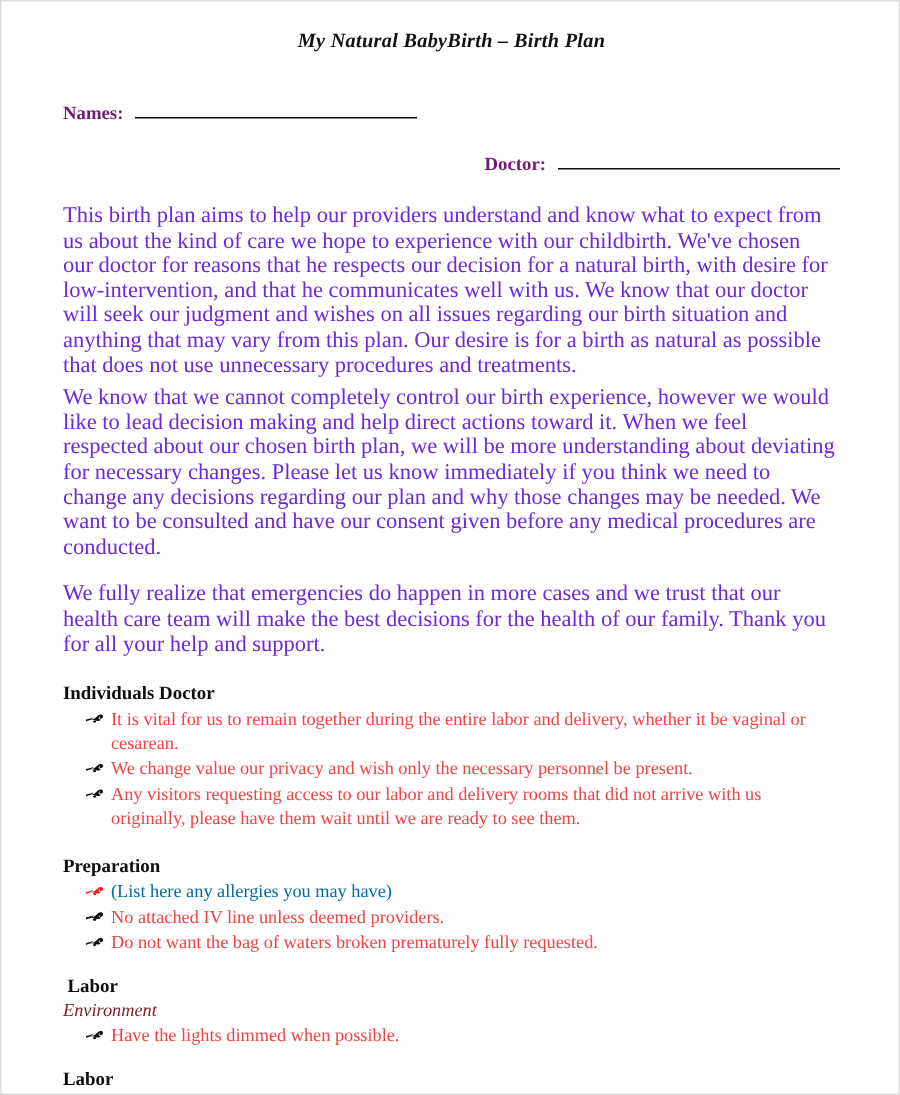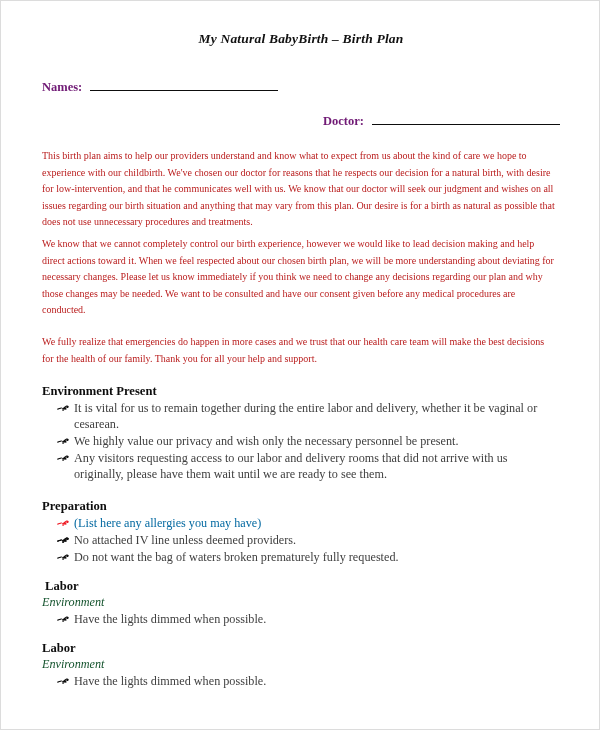--- a/index.html
+++ b/index.html
@@ -21,21 +21,21 @@
   }
   .sheet {
     position: absolute;
     left: 41px;
     top: 0;
     width: 518px;
     height: 100%;
   }
   .doc-title {
     margin: 0;
-    padding-top: 30px;
+    padding-top: 18px;
     text-align: center;
     font-size: 13.5px;
     font-weight: bold;
     font-style: italic;
     letter-spacing: 0.2px;
     color: #111111;
   }
   .field-row {
     display: flex;
     align-items: baseline;
@@ -53,23 +53,23 @@
   .field-line {
     display: inline-block;
     margin-left: 8px;
     width: 188px;
     border-bottom: 1.4px solid #0d0d0d;
     height: 11px;
   }
   p.body-para {
     margin: 0;
     padding: 0;
-    font-size: 10px;
+    font-size: 15px;
     line-height: 16.6px;
-    color: #b91c1c;
+    color: #6d28d9;
     text-align: left;
     width: 515px;
   }
   p.body-para.p1 { margin-top: 19px; }
   p.body-para.p2 { margin-top: 5px; }
   p.body-para.p3 { margin-top: 15px; }
   .section {
     margin-top: 16px;
   }
   .section.tight { margin-top: 13px; }
@@ -78,34 +78,34 @@
     font-size: 12.6px;
     font-weight: bold;
     color: #0d0d0d;
     line-height: 16px;
   }
   h2.section-head.indented { margin-left: 3px; }
   .sub-head {
     margin: 0 0 1px 0;
     font-size: 12.2px;
     font-style: italic;
-    color: #14532d;
+    color: #7f1d1d;
     line-height: 15px;
   }
   ul.bullets {
     list-style: none;
     margin: 0;
     padding: 0 0 0 15px;
   }
   ul.bullets li {
     position: relative;
     padding-left: 17px;
     font-size: 12.2px;
     line-height: 16.2px;
-    color: #404040;
+    color: #ef4444;
     margin: 0 0 0.5px 0;
     width: 497px;
     box-sizing: border-box;
   }
   ul.bullets li .leaf-bullet {
     position: absolute;
     left: 0;
     top: 3px;
     width: 12px;
     height: 10px;
@@ -138,34 +138,34 @@
     </div>
 
     <p class="body-para p1">This birth plan aims to help our providers understand and know what to expect from us about the kind of care we hope to experience with our childbirth.  We've chosen our doctor for reasons that he respects our decision for a natural birth, with desire for low-intervention, and that he communicates well with us.  We know that our doctor will seek our judgment and wishes on all issues regarding our birth situation and anything that may vary from this plan.  Our desire is for a birth as natural as possible that does not use unnecessary procedures and treatments.</p>
 
     <p class="body-para p2">We know that we cannot completely control our birth experience, however we would like to lead decision making and help direct actions toward it.  When we feel respected about our chosen birth plan, we will be more understanding about deviating for necessary changes.  Please let us know immediately if you think we need to change any decisions regarding our plan and why those changes may be needed.  We want to be consulted and have our consent given before any medical procedures are conducted.</p>
 
     <p class="body-para p3">We fully realize that emergencies do happen in more cases and we trust that our health care team will make the best decisions for the health of our family.  Thank you for all your help and support.</p>
 
     <div id="sections-host">
         <div class="section">
-          <h2 class="section-head">Environment Present</h2>
+          <h2 class="section-head">Individuals Doctor</h2>
           <ul class="bullets">
             <li class=""><span class="leaf-bullet">
                 <svg viewBox="0 0 24 16" width="12" height="10" aria-hidden="true">
                   <path d="M1 9.2 C5 8.2 8 7.4 11 6.6 C9.6 7.9 8.3 8.7 7 9.2 C9.5 9.4 11.6 8.6 13.4 7.1 C14.9 5.8 16.2 4.2 18 3.3 C20 2.3 22.4 2.7 23.2 4.4 C23.9 5.9 23 7.6 21.4 8.1 C20.2 8.5 19 8.0 18.6 7.0 C18.3 6.2 18.7 5.3 19.5 5.1 C18.4 5.0 17.5 5.9 17.5 7.0 C17.5 8.6 19.0 9.7 20.6 9.5 C18.9 11.0 16.6 11.6 14.4 11.1 C12.6 10.7 11.0 9.7 9.2 9.6 C7.0 9.5 4.4 10.2 1.6 11.6 C1.0 11.9 0.4 11.5 0.5 10.9 C0.55 10.2 0.8 9.5 1 9.2 Z" fill="#0d0d0d"></path>
                   <ellipse cx="12.2" cy="12.1" rx="2.2" ry="1.5" fill="#0d0d0d"></ellipse>
                 </svg>
               </span><span>It is vital for us to remain together during the entire labor and delivery, whether it be vaginal or cesarean.</span></li>
             <li class=""><span class="leaf-bullet">
                 <svg viewBox="0 0 24 16" width="12" height="10" aria-hidden="true">
                   <path d="M1 9.2 C5 8.2 8 7.4 11 6.6 C9.6 7.9 8.3 8.7 7 9.2 C9.5 9.4 11.6 8.6 13.4 7.1 C14.9 5.8 16.2 4.2 18 3.3 C20 2.3 22.4 2.7 23.2 4.4 C23.9 5.9 23 7.6 21.4 8.1 C20.2 8.5 19 8.0 18.6 7.0 C18.3 6.2 18.7 5.3 19.5 5.1 C18.4 5.0 17.5 5.9 17.5 7.0 C17.5 8.6 19.0 9.7 20.6 9.5 C18.9 11.0 16.6 11.6 14.4 11.1 C12.6 10.7 11.0 9.7 9.2 9.6 C7.0 9.5 4.4 10.2 1.6 11.6 C1.0 11.9 0.4 11.5 0.5 10.9 C0.55 10.2 0.8 9.5 1 9.2 Z" fill="#0d0d0d"></path>
                   <ellipse cx="12.2" cy="12.1" rx="2.2" ry="1.5" fill="#0d0d0d"></ellipse>
                 </svg>
-              </span><span>We highly value our privacy and wish only the necessary personnel be present.</span></li>
+              </span><span>We change value our privacy and wish only the necessary personnel be present.</span></li>
             <li class=""><span class="leaf-bullet">
                 <svg viewBox="0 0 24 16" width="12" height="10" aria-hidden="true">
                   <path d="M1 9.2 C5 8.2 8 7.4 11 6.6 C9.6 7.9 8.3 8.7 7 9.2 C9.5 9.4 11.6 8.6 13.4 7.1 C14.9 5.8 16.2 4.2 18 3.3 C20 2.3 22.4 2.7 23.2 4.4 C23.9 5.9 23 7.6 21.4 8.1 C20.2 8.5 19 8.0 18.6 7.0 C18.3 6.2 18.7 5.3 19.5 5.1 C18.4 5.0 17.5 5.9 17.5 7.0 C17.5 8.6 19.0 9.7 20.6 9.5 C18.9 11.0 16.6 11.6 14.4 11.1 C12.6 10.7 11.0 9.7 9.2 9.6 C7.0 9.5 4.4 10.2 1.6 11.6 C1.0 11.9 0.4 11.5 0.5 10.9 C0.55 10.2 0.8 9.5 1 9.2 Z" fill="#0d0d0d"></path>
                   <ellipse cx="12.2" cy="12.1" rx="2.2" ry="1.5" fill="#0d0d0d"></ellipse>
                 </svg>
               </span><span>Any visitors requesting access to our labor and delivery rooms that did not arrive with us originally, please have them wait until we are ready to see them.</span></li>
           </ul>
         </div>
         <div class="section">
           <h2 class="section-head">Preparation</h2>

